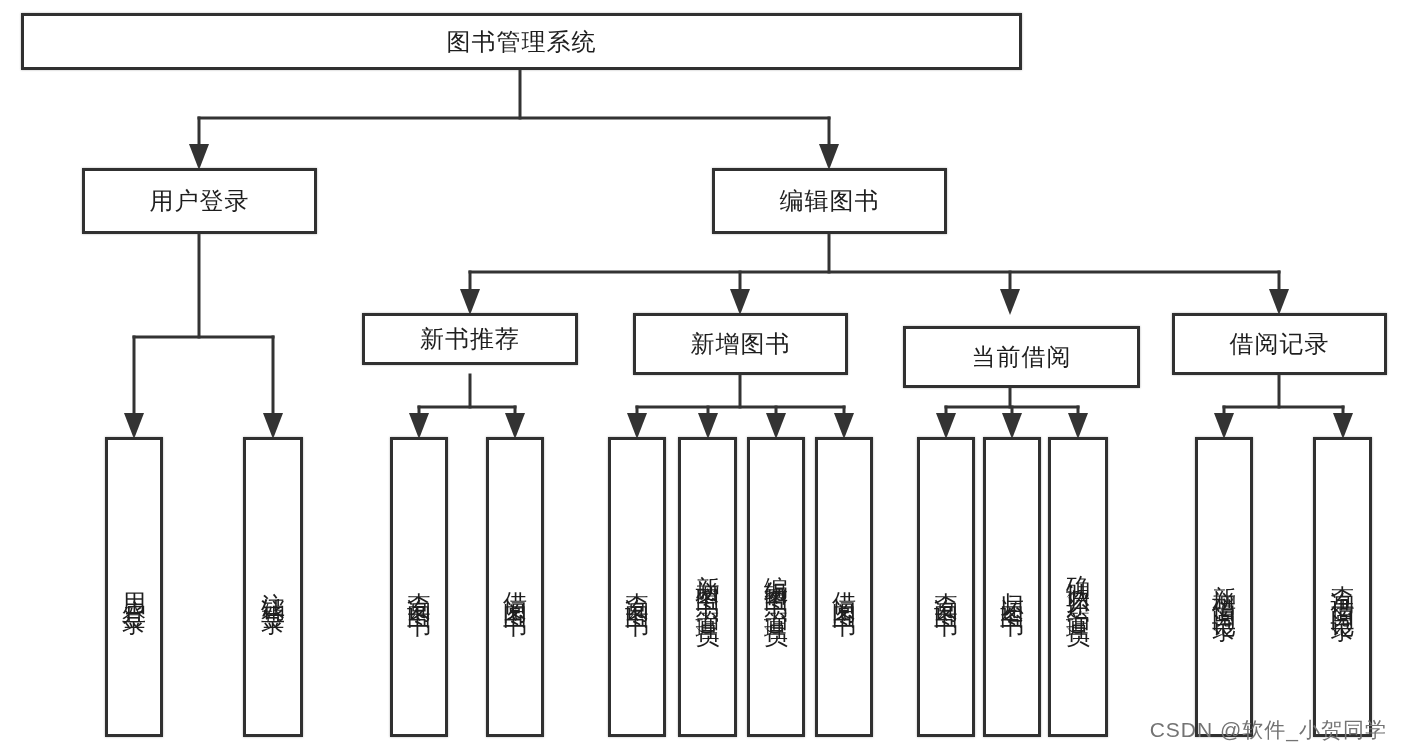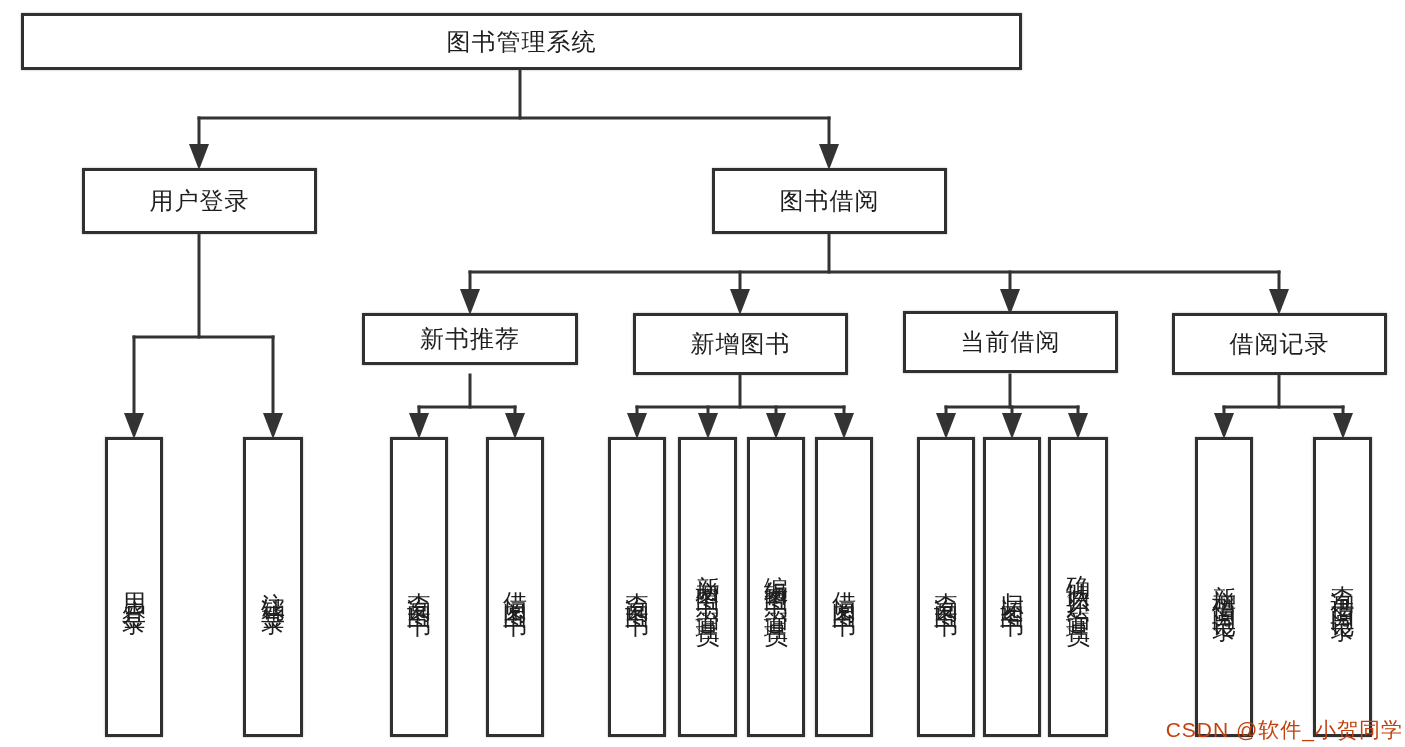--- a/index.html
+++ b/index.html
@@ -37,24 +37,24 @@
     writing-mode: vertical-rl;
     text-orientation: mixed;
     font-size: 24px;
     line-height: 1;
     letter-spacing: 7px;
     color: #1e1e1e;
     white-space: nowrap;
   }
   #watermark {
     position: absolute;
-    right: 2px;
+    right: 18px;
     bottom: 3px;
     font-size: 21px;
-    color: #c2410c;
+    color: #737373;
     letter-spacing: 1px;
   }
 </style>
 </head>
 <body>
 
 <div id="stage">
 
   <svg id="connectors" viewBox="0 0 1405 747" xmlns="http://www.w3.org/2000/svg">
 
@@ -114,25 +114,25 @@
     <line x1="1224" y1="407" x2="1343" y2="407"></line>
     <line x1="1224" y1="407" x2="1224" y2="421"></line>
       <polygon points="1214,413 1234,413 1224,439"></polygon>
     <line x1="1343" y1="407" x2="1343" y2="421"></line>
       <polygon points="1333,413 1353,413 1343,439"></polygon>
   </svg>
 
   <div class="hnode root-node">图书管理系统</div>
 
   <div class="hnode" style="left:82px; top:168px; width:235px; height:66px;">用户登录</div>
-  <div class="hnode" style="left:712px; top:168px; width:235px; height:66px;">图书借阅</div>
+  <div class="hnode" style="left:712px; top:168px; width:235px; height:66px;">编辑图书</div>
 
   <div class="hnode" style="left:362px; top:313px; width:216px; height:52px;">新书推荐</div>
   <div class="hnode" style="left:633px; top:313px; width:215px; height:62px;">新增图书</div>
-  <div class="hnode" style="left:903px; top:311px; width:215px; height:62px;">当前借阅</div>
+  <div class="hnode" style="left:903px; top:326px; width:237px; height:62px;">当前借阅</div>
   <div class="hnode" style="left:1172px; top:313px; width:215px; height:62px;">借阅记录</div>
 
   <div class="vnode" style="left:105px; width:58px;">
     <span>用户登录</span>
   </div>
   <div class="vnode" style="left:243px; width:60px;">
     <span>注销登录</span>
   </div>
 
   <div class="vnode" style="left:390px; width:58px;">

